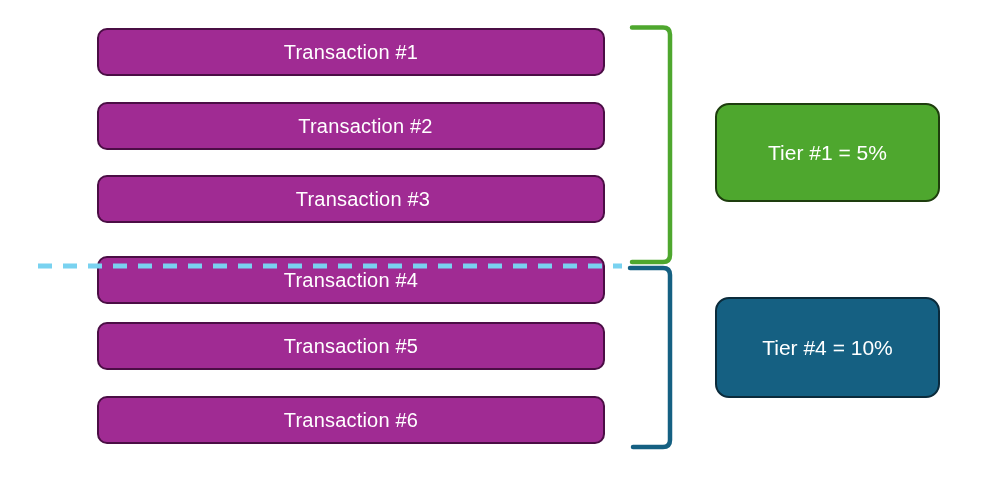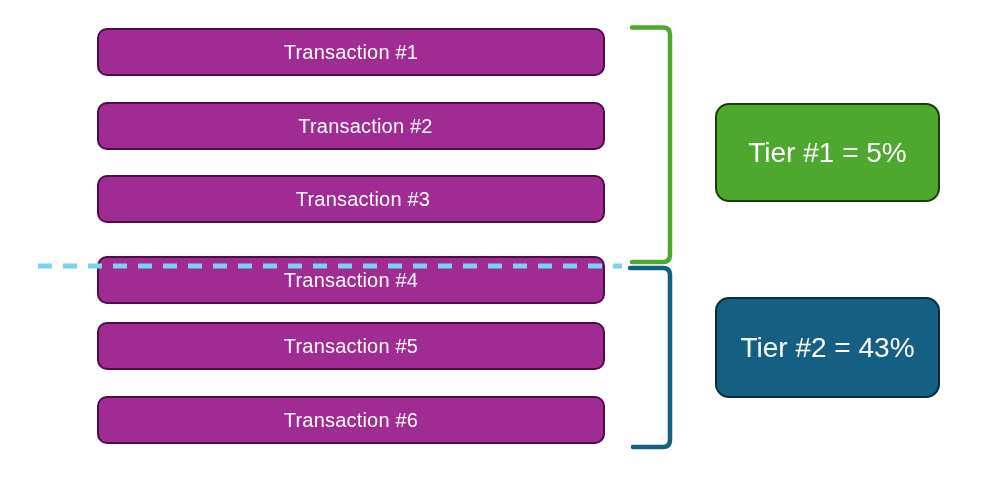--- a/index.html
+++ b/index.html
@@ -43,21 +43,21 @@
   .tier-box {
     position: absolute;
     left: 715px;
     width: 225px;
     box-sizing: border-box;
     border-radius: 14px;
     display: flex;
     align-items: center;
     justify-content: center;
     color: #ffffff;
-    font-size: 28px;
+    font-size: 21px;
     z-index: 1;
   }
   .tier-1 {
     top: 103px;
     height: 99px;
     background: var(--tier1-fill, #4EA72E);
     border: 2.5px solid var(--tier1-border, #1E3D0E);
   }
   .tier-2 {
     top: 297px;
@@ -115,21 +115,21 @@
     <span>Transaction #5</span>
   </div>
   <div class="transaction-box tx-6">
     <span>Transaction #6</span>
   </div>
 
   <div class="tier-box tier-1">
     <span>Tier #1 = 5%</span>
   </div>
   <div class="tier-box tier-2">
-    <span>Tier #2 = 43%</span>
+    <span>Tier #4 = 10%</span>
   </div>
 
   <svg class="overlay" viewBox="0 0 989 478" xmlns="http://www.w3.org/2000/svg">
     <path class="dashed-line" d="M 38 266 L 622 266"></path>
     <path class="bracket-tier1" d="M 632 27.5 L 663 27.5 Q 670 27.5 670 34.5 L 670 255 Q 670 262 663 262 L 632 262"></path>
     <path class="bracket-tier2" d="M 630 268 L 663 268 Q 670 268 670 275 L 670 440 Q 670 447 663 447 L 633 447"></path>
   </svg>
 
 </div>
 

